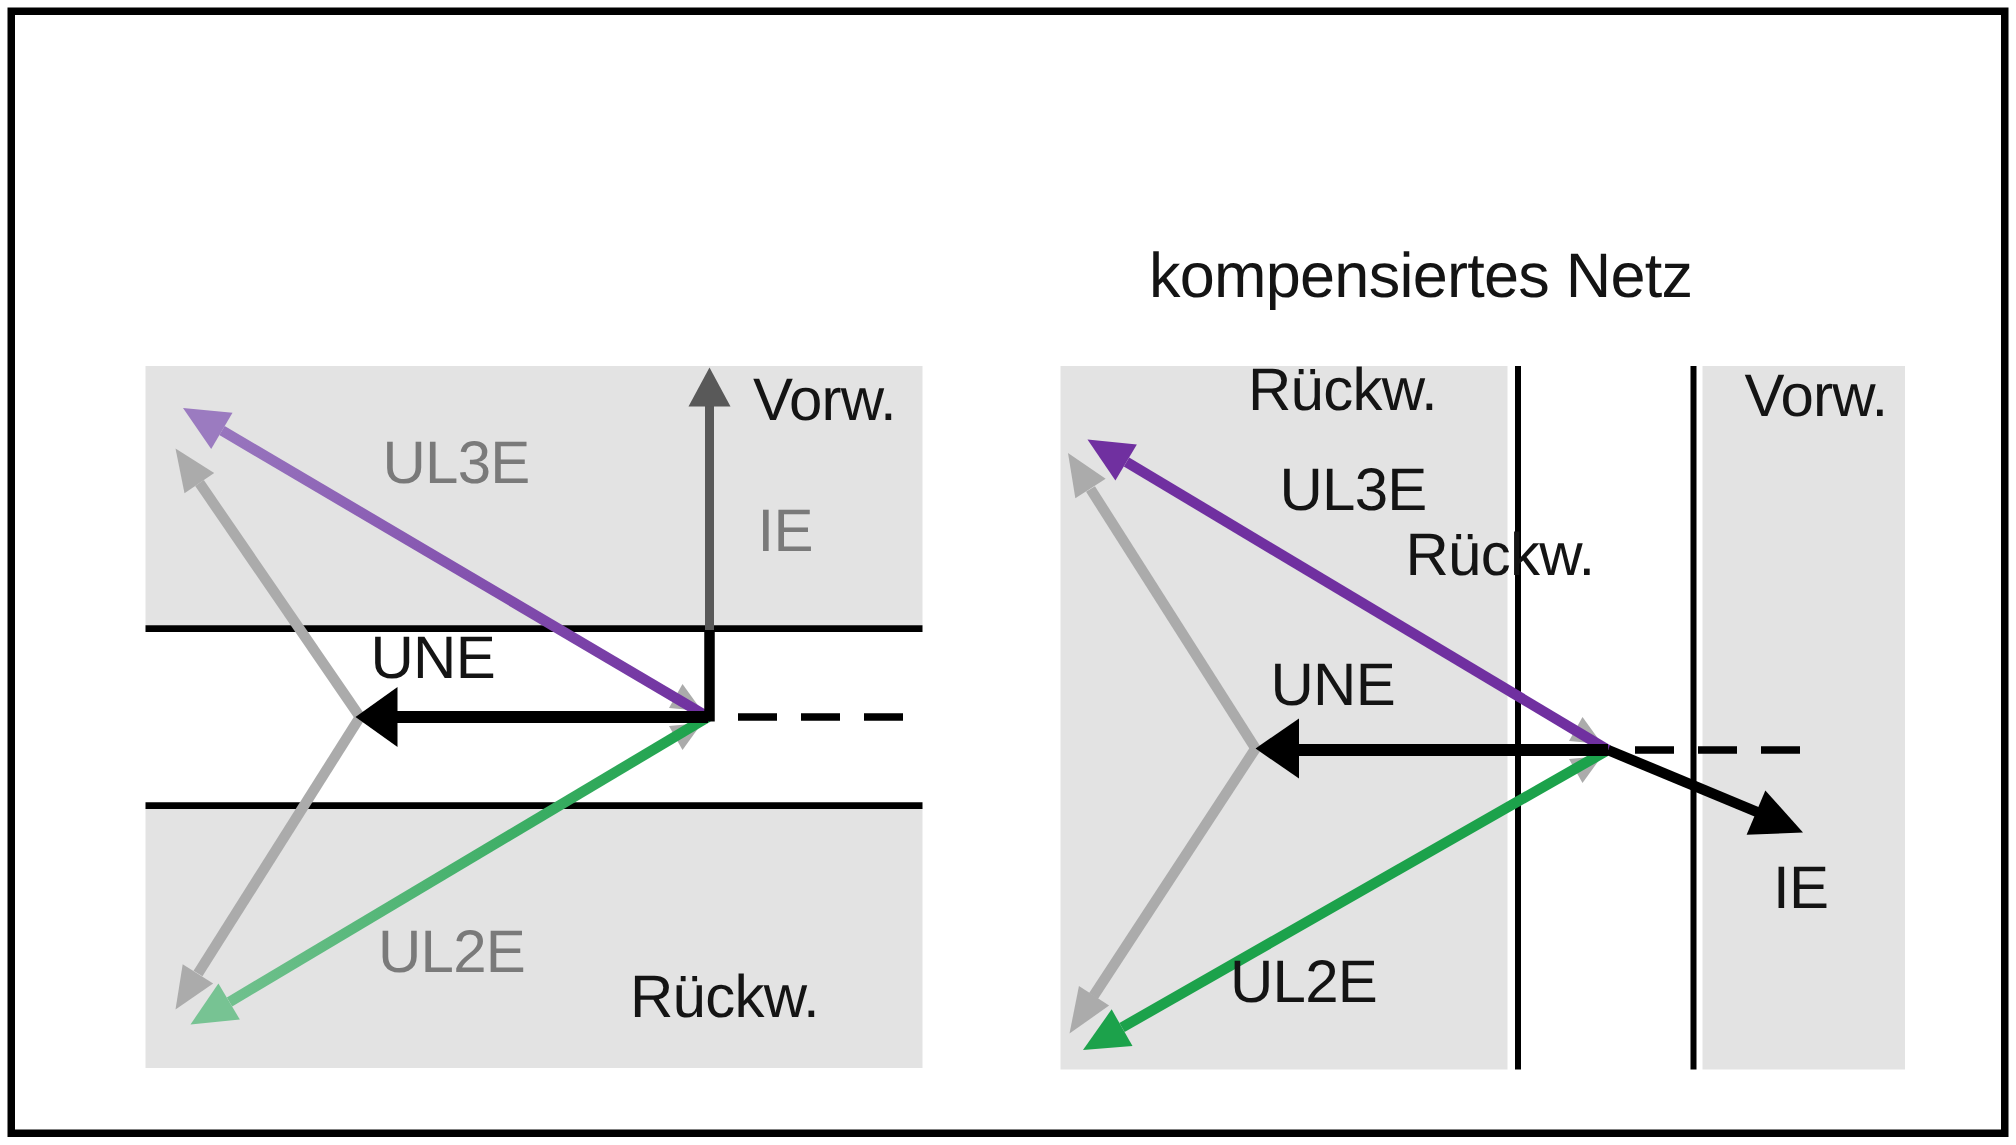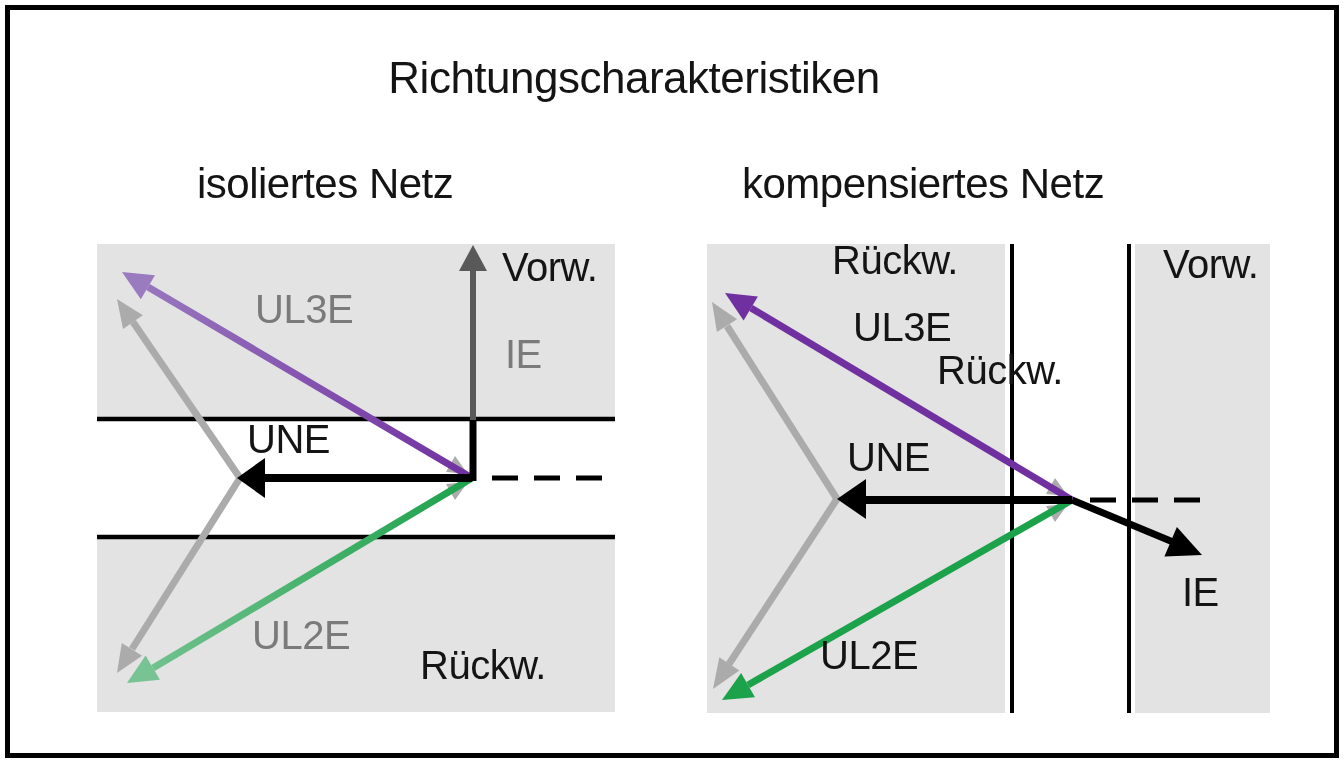--- a/index.html
+++ b/index.html
@@ -80,24 +80,22 @@
     <line x1="1072" y1="500" x2="748" y2="685" stroke="#1CA24B" stroke-width="7"></line>
     <polygon points="722,700 741.1,672.9 755,697.3" fill="#1CA24B"></polygon>
 
     <line x1="1072" y1="500" x2="864" y2="500" stroke="#000" stroke-width="8"></line>
     <polygon points="837,499 866,479 866,519" fill="#000"></polygon>
 
     <line x1="1072" y1="500" x2="1173" y2="542" stroke="#000" stroke-width="7"></line>
     <polygon points="1202,555 1164.4,556.5 1176.9,527" fill="#000"></polygon>
   </svg>
 
-  <div class="txt title">Richtungscharakteristiken</div>
 
-  <div class="txt heading" style="left:197px;top:163px;">isoliertes Netz</div>
-  <div class="txt heading" style="left:742px;top:163px;">kompensiertes Netz</div>
+  <div class="txt heading" style="left:766px;top:163px;">kompensiertes Netz</div>
 
   <div class="txt lbl" style="left:502px;top:247px;">Vorw.</div>
   <div class="txt lbl gray" style="left:255px;top:289px;">UL3E</div>
   <div class="txt lbl gray" style="left:505px;top:334px;">IE</div>
   <div class="txt lbl" style="left:247px;top:419px;">UNE</div>
   <div class="txt lbl gray" style="left:252px;top:615px;">UL2E</div>
   <div class="txt lbl" style="left:420px;top:645px;">Rückw.</div>
 
   <div class="txt lbl" style="left:832px;top:240px;">Rückw.</div>
   <div class="txt lbl" style="left:853px;top:307px;">UL3E</div>

